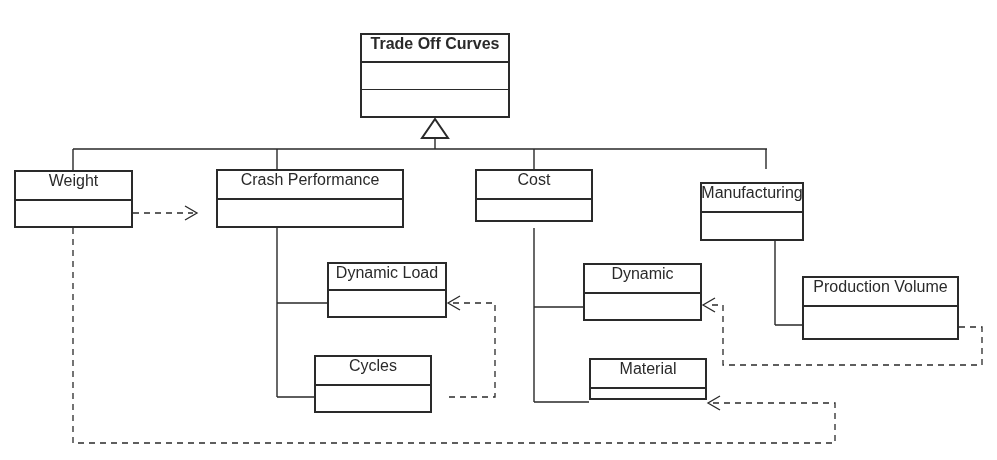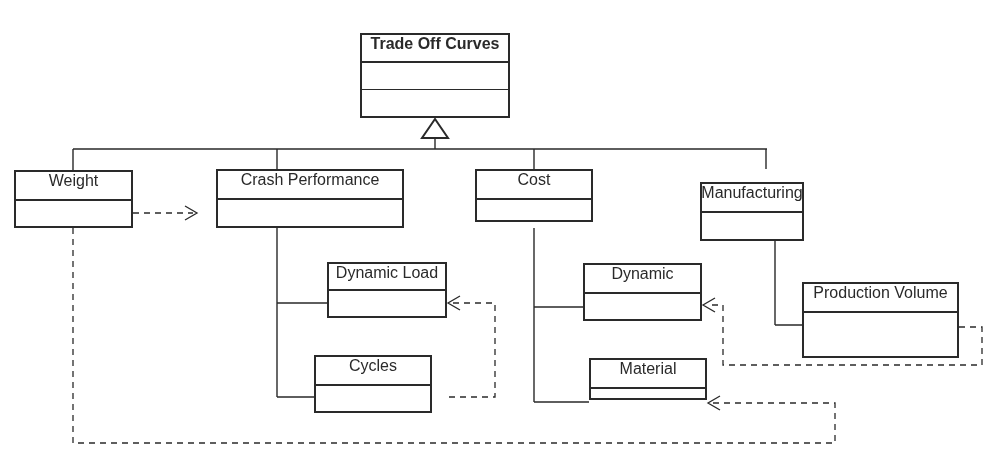--- a/index.html
+++ b/index.html
@@ -148,20 +148,20 @@
     <div class="box-comp"></div>
   </div>
 
   <div class="uml-box" style="left:589px;top:358px;width:118px;height:42px">
     <div class="box-title">
       <span class="u">Material</span>
     </div>
     <div class="box-comp"></div>
   </div>
 
-  <div class="uml-box" style="left:802px;top:282px;width:157px;height:76px">
+  <div class="uml-box" style="left:802px;top:276px;width:157px;height:64px">
     <div class="box-title">
       <span class="u">Production Volume</span>
     </div>
     <div class="box-comp"></div>
   </div>
 
 </div>
 
 </body></html>

